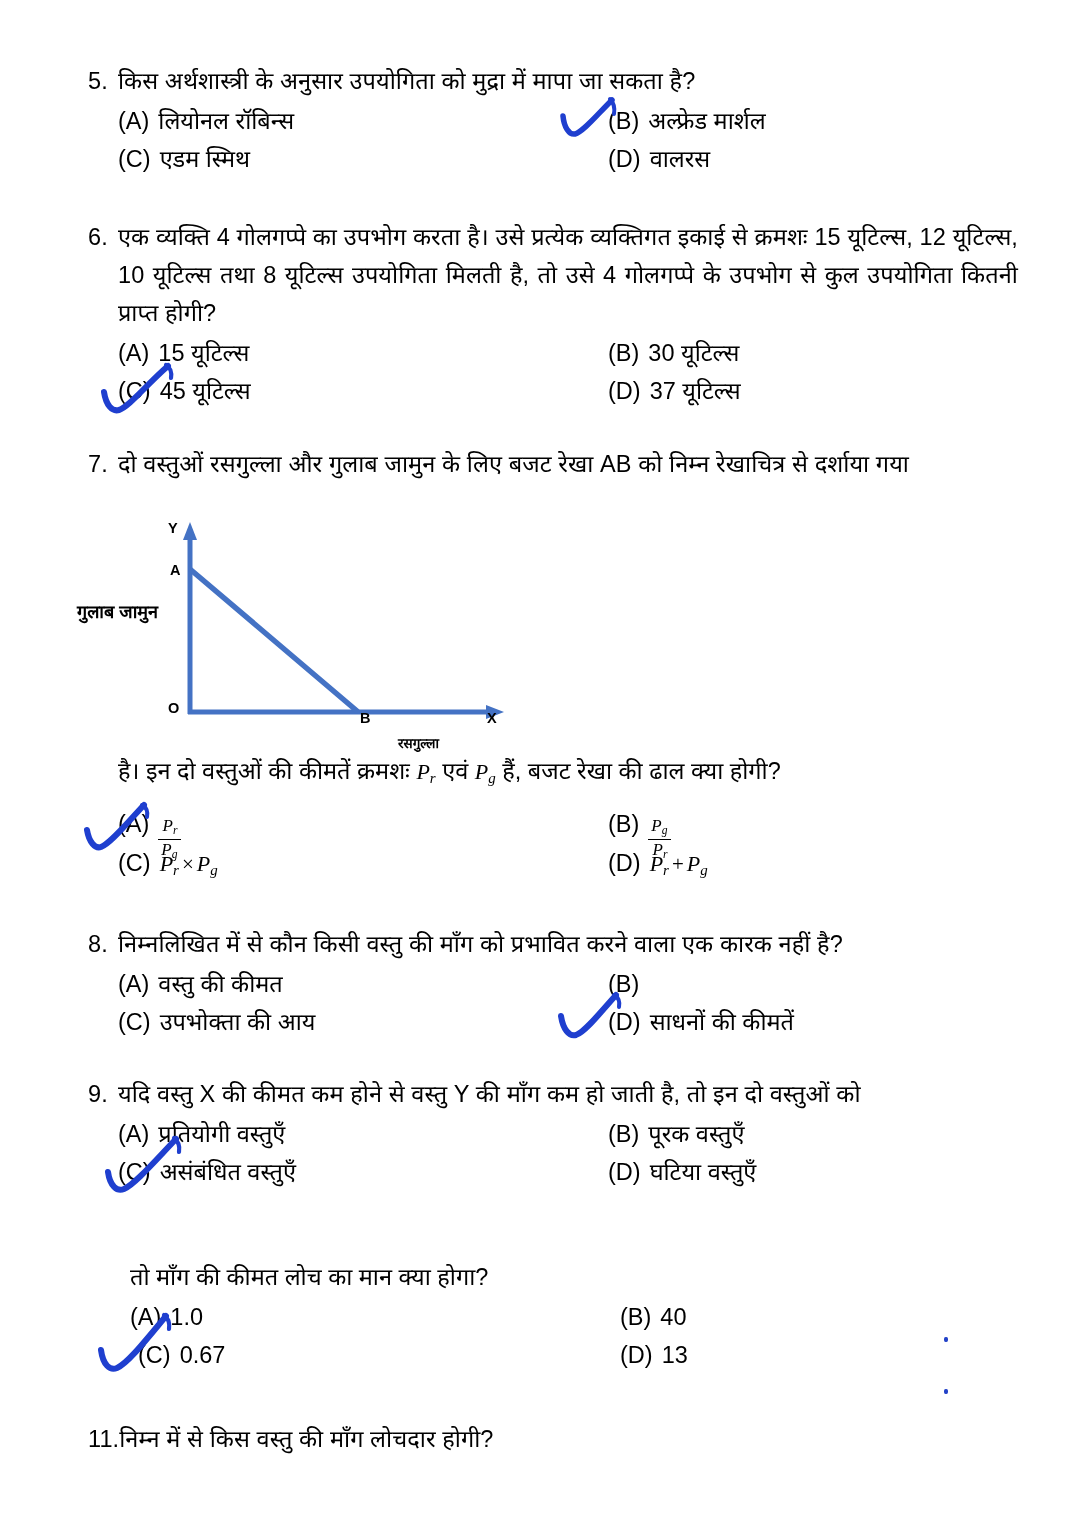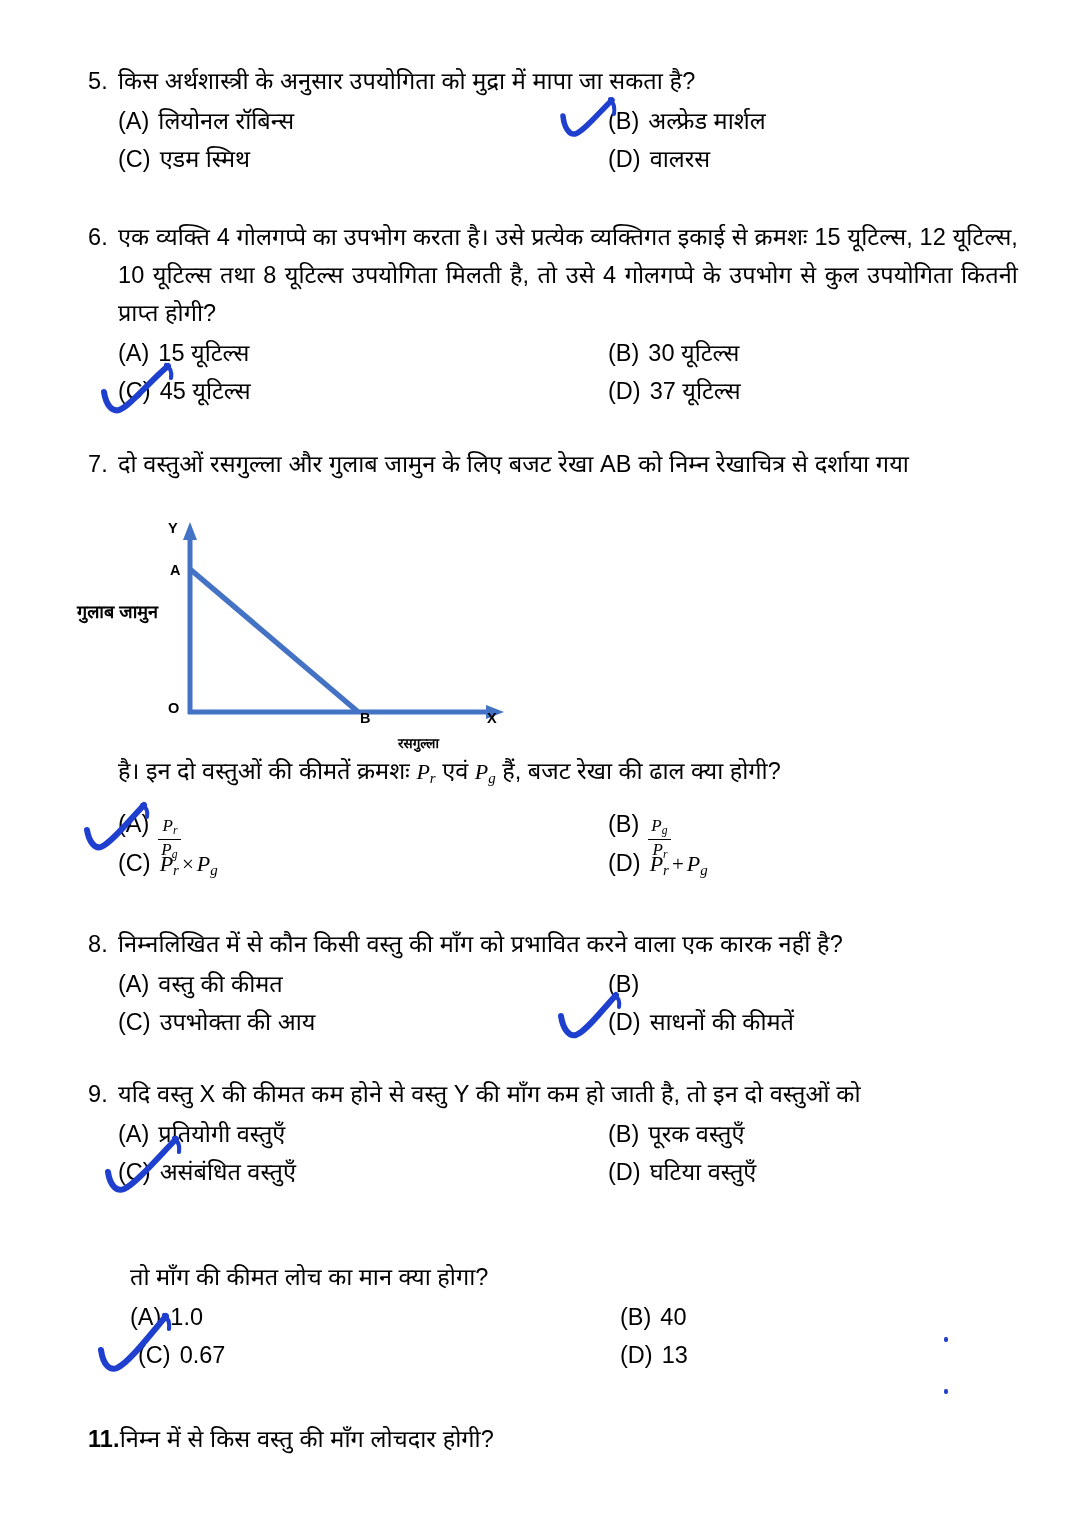--- a/index.html
+++ b/index.html
@@ -397,18 +397,18 @@
       <path d="M5 40 C7 55, 14 61, 21 58 C32 53, 50 30, 70 6" stroke="#1f3fcf" stroke-width="6" fill="none" stroke-linecap="round" stroke-linejoin="round"></path>
       <path d="M68 5 C72 8, 74 13, 73 19" stroke="#1f3fcf" stroke-width="4.2" fill="none" stroke-linecap="round"></path>
     </svg>
   </div>
 
   <div class="speck" style="left:944px; top:1337px;"></div>
   <div class="speck" style="left:944px; top:1389px;"></div>
 
   <div class="q-block" style="top:1420px;">
     <div class="q-head">
-      <span class="q-num tight" style="margin-right:0;font-weight:bold;">11.</span>
+      <span class="q-num tight" style="margin-right:0;">11.</span>
       <span class="q-text">निम्न में से किस वस्तु की माँग लोचदार होगी?</span>
     </div>
   </div>
 
 </div>
 
 </body></html>

